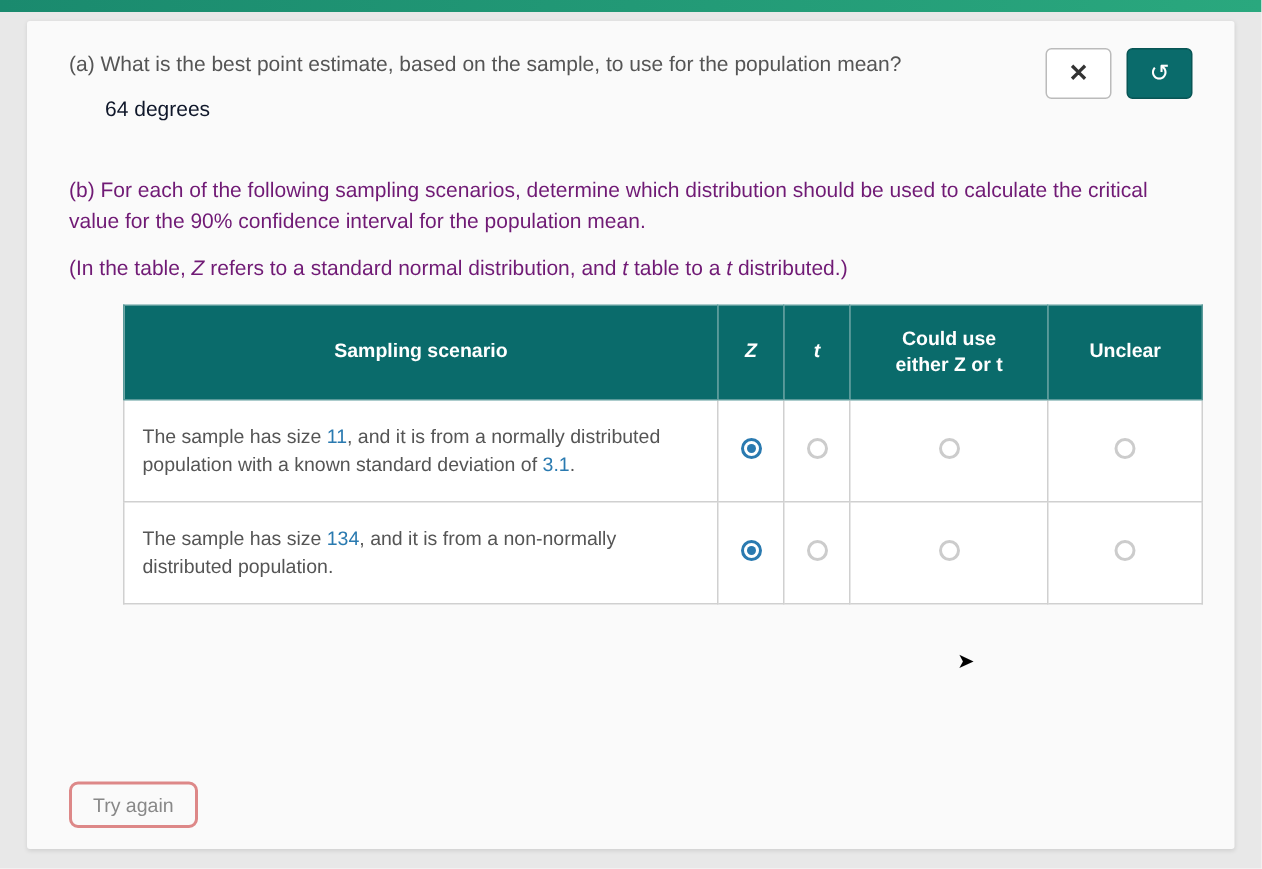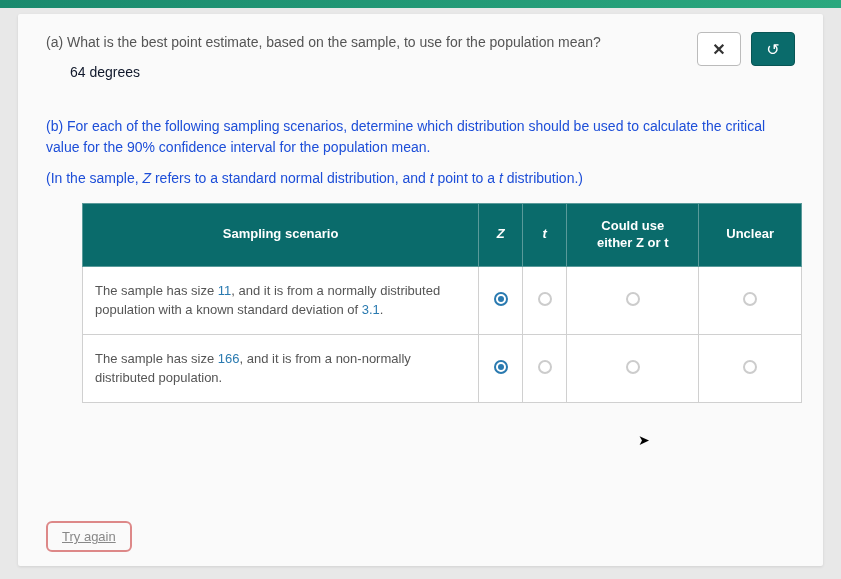--- a/index.html
+++ b/index.html
@@ -40,21 +40,21 @@
       align-items: center;
       justify-content: center;
       font-size: 16px;
       cursor: pointer;
     }
     .icon-btn.close { background: #fff; color: #333; font-weight: bold; }
     .icon-btn.reset { background: #0a6b6b; color: #fff; border-color: #085555; }
     .part-a { margin-bottom: 36px; max-width: 640px; }
     .part-label { color: #555; font-size: 14px; margin-bottom: 14px; }
     .answer-a { color: #0f172a; font-size: 14px; margin-left: 24px; margin-top: 8px; }
-    .part-b .text { color: #1d4ed8; font-size: 14px; line-height: 1.5; margin-bottom: 10px; }
+    .part-b .text { color: #701a75; font-size: 14px; line-height: 1.5; margin-bottom: 10px; }
     .table-wrap { margin: 14px 0 0 36px; width: 720px; }
     table { border-collapse: collapse; width: 100%; background: #fff; }
     th {
       background: #0a6b6b;
       color: #fff;
       font-weight: bold;
       font-size: 13px;
       padding: 14px 8px;
       border: 1px solid #5a9a9a;
       text-align: center;
@@ -96,21 +96,20 @@
       position: absolute;
       bottom: 14px;
       left: 28px;
       border: 2px solid #d88;
       border-radius: 6px;
       padding: 6px 14px;
       color: #888;
       font-size: 13px;
       cursor: pointer;
       background: #fafafa;
-      text-decoration: underline;
     }
     .italic { font-style: italic; }
     .cursor {
       position: absolute;
       font-size: 14px;
       color: #000;
       pointer-events: none;
     }
   </style>
 </head>
@@ -139,21 +138,21 @@
       <span>degrees</span>
     </div>
   </div>
 
   <div class="part-b">
     <p class="text">
       <span>(b)</span>
       <span>For each of the following sampling scenarios, determine which distribution should be used to calculate the critical value for the </span><span>90%</span><span> confidence interval for the population mean.</span>
     </p>
     <p class="text">
-      <span>(In the sample, </span><span class="italic">Z</span><span> refers to a standard normal distribution, and </span><span class="italic">t</span><span> point to a </span><span class="italic">t</span><span> distribution.)</span>
+      <span>(In the table, </span><span class="italic">Z</span><span> refers to a standard normal distribution, and </span><span class="italic">t</span><span> table to a </span><span class="italic">t</span><span> distributed.)</span>
     </p>
 
     <div class="table-wrap">
       <table>
         <thead>
           <tr>
             <th class="scenario">Sampling scenario</th>
             <th class="col-z">Z</th>
             <th class="col-t">t</th>
             <th class="col-either">
@@ -165,21 +164,21 @@
         </thead>
         <tbody id="tbody">
             <tr>
               <td class="scenario-cell"><span>The sample has size </span><span class="hl">11</span><span>, and it is from a normally distributed population with a known standard deviation of </span><span class="hl">3.1</span><span>.</span></td>
               <td><span class="radio-dot selected"></span></td>
               <td><span class="radio-dot empty"></span></td>
               <td><span class="radio-dot empty"></span></td>
               <td><span class="radio-dot empty"></span></td>
             </tr>
             <tr>
-              <td class="scenario-cell"><span>The sample has size </span><span class="hl">166</span><span>, and it is from a non-normally distributed population.</span></td>
+              <td class="scenario-cell"><span>The sample has size </span><span class="hl">134</span><span>, and it is from a non-normally distributed population.</span></td>
               <td><span class="radio-dot selected"></span></td>
               <td><span class="radio-dot empty"></span></td>
               <td><span class="radio-dot empty"></span></td>
               <td><span class="radio-dot empty"></span></td>
             </tr>
           </tbody>
       </table>
     </div>
   </div>
 

